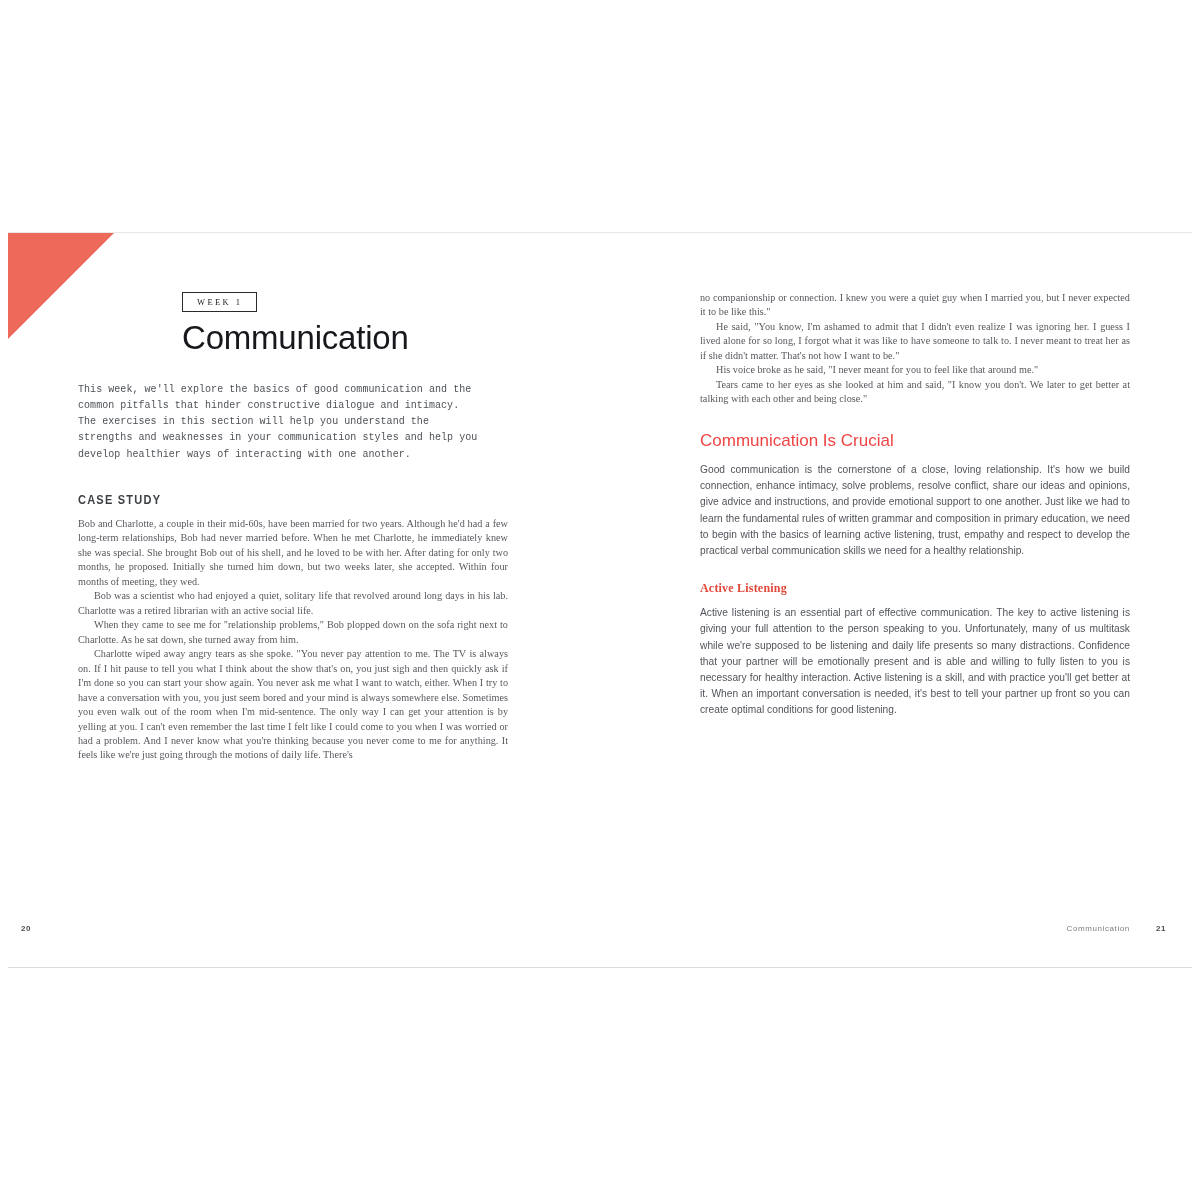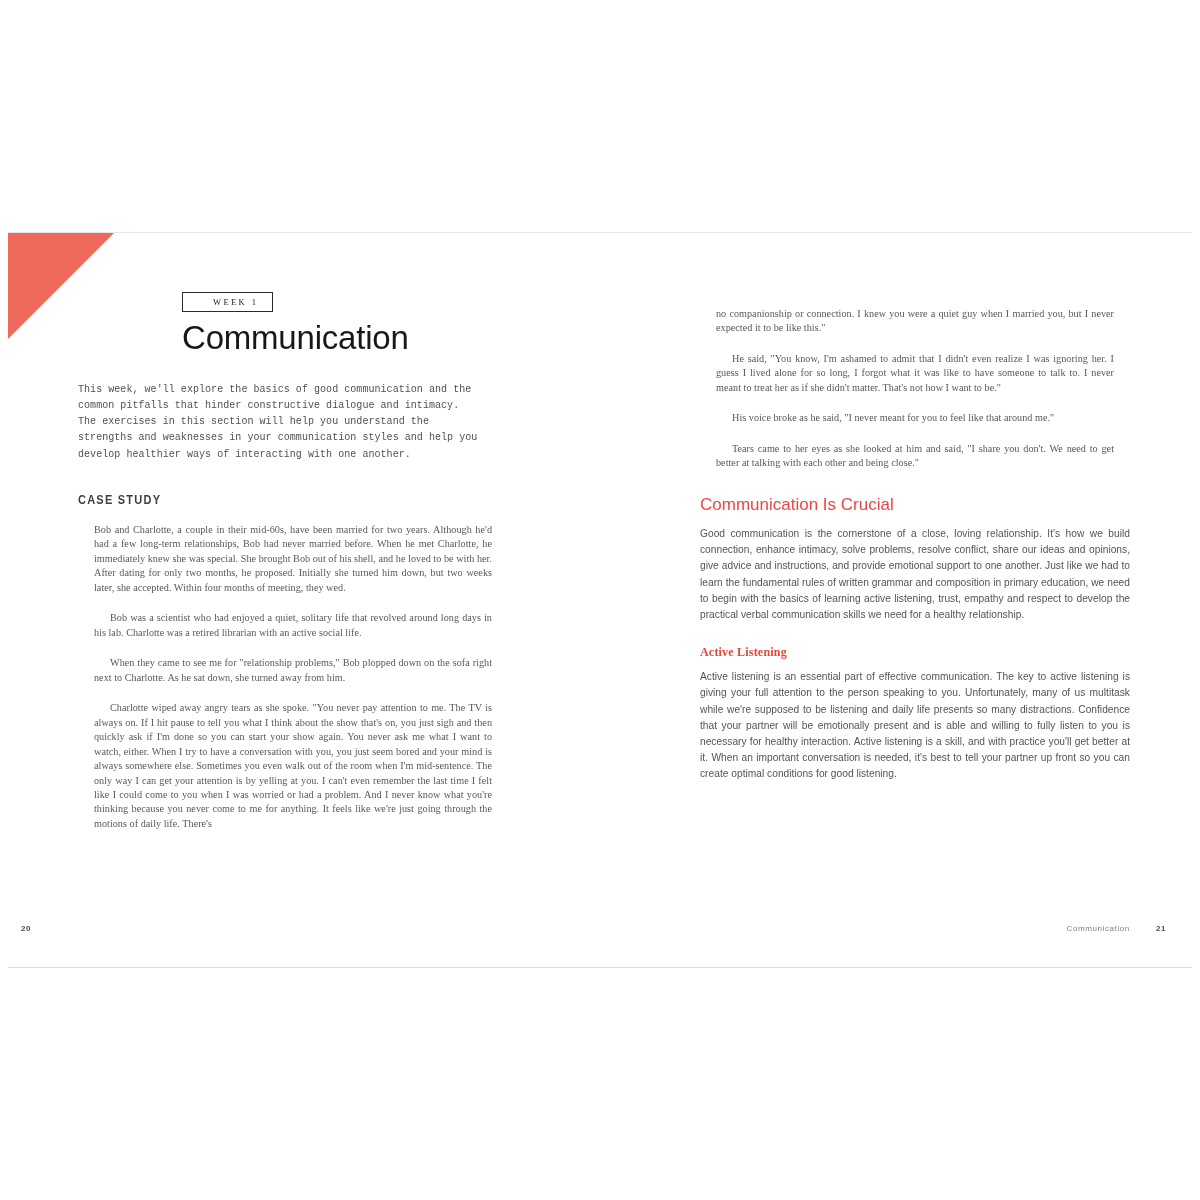--- a/index.html
+++ b/index.html
@@ -60,21 +60,21 @@
     top: 58px;
     width: 430px;
   }
   .page-left  .col { left: 70px; }
   .page-right .col { left: 100px; }
 
   
   .week-badge {
     display: inline-block;
     border: 1px solid #2b2b2b;
-    padding: 5px 14px 4px 30px;
+    padding: 5px 14px 4px 14px;
     font-family: "Liberation Serif", serif;
     font-size: 8.5px;
     letter-spacing: 2.4px;
     color: #1c1c1c;
     margin-left: 104px;
     margin-bottom: 8px;
     line-height: 1;
   }
   .chapter-title {
     font-family: "Liberation Sans", sans-serif;
@@ -105,21 +105,21 @@
     color: #3b3f44;
     margin: 0 0 10px 0;
     transform: scaleX(0.88);
     transform-origin: left center;
   }
   .serif-body {
     font-family: "Liberation Serif", serif;
     font-size: 10.2px;
     line-height: 1.42;
     color: #55585d;
-    margin: 16px;
+    margin: 0;
     text-align: justify;
     letter-spacing: 0.02px;
   }
   .serif-body + .serif-body { text-indent: 16px; }
 
   
   .h-section {
     font-family: "Liberation Sans", sans-serif;
     font-size: 17px;
     font-weight: 400;
@@ -194,21 +194,21 @@
         <span class="footer-num">20</span>
       </div>
     </div>
 
     <div class="page page-right">
       <div class="col">
 
         <p class="serif-body" style="text-indent:0">no companionship or connection. I knew you were a quiet guy when I married you, but I never expected it to be like this."</p>
         <p class="serif-body">He said, "You know, I'm ashamed to admit that I didn't even realize I was ignoring her. I guess I lived alone for so long, I forgot what it was like to have someone to talk to. I never meant to treat her as if she didn't matter. That's not how I want to be."</p>
         <p class="serif-body">His voice broke as he said, "I never meant for you to feel like that around me."</p>
-        <p class="serif-body">Tears came to her eyes as she looked at him and said, "I share you don't. We need to get better at talking with each other and being close."</p>
+        <p class="serif-body">Tears came to her eyes as she looked at him and said, "I know you don't. We later to get better at talking with each other and being close."</p>
 
         <h2 class="h-section">Communication Is Crucial</h2>
         <p class="sans-body">Good communication is the cornerstone of a close, loving relationship. It's how we build connection, enhance intimacy, solve problems, resolve conflict, share our ideas and opinions, give advice and instructions, and provide emotional support to one another. Just like we had to learn the fundamental rules of written grammar and composition in primary education, we need to begin with the basics of learning active listening, trust, empathy and respect to develop the practical verbal communication skills we need for a healthy relationship.</p>
 
         <h3 class="h-sub">Active Listening</h3>
         <p class="sans-body">Active listening is an essential part of effective communication. The key to active listening is giving your full attention to the person speaking to you. Unfortunately, many of us multitask while we're supposed to be listening and daily life presents so many distractions. Confidence that your partner will be emotionally present and is able and willing to fully listen to you is necessary for healthy interaction. Active listening is a skill, and with practice you'll get better at it. When an important conversation is needed, it's best to tell your partner up front so you can create optimal conditions for good listening.</p>
       </div>
 
       <div class="footer footer-right">
         <span class="footer-chapter">Communication</span>

